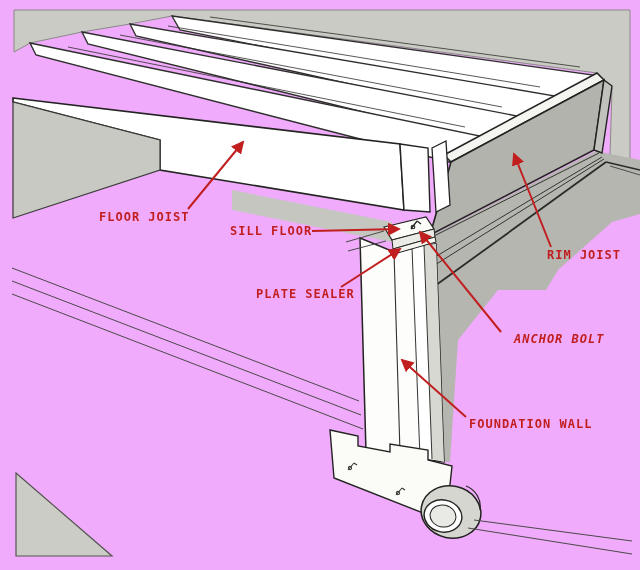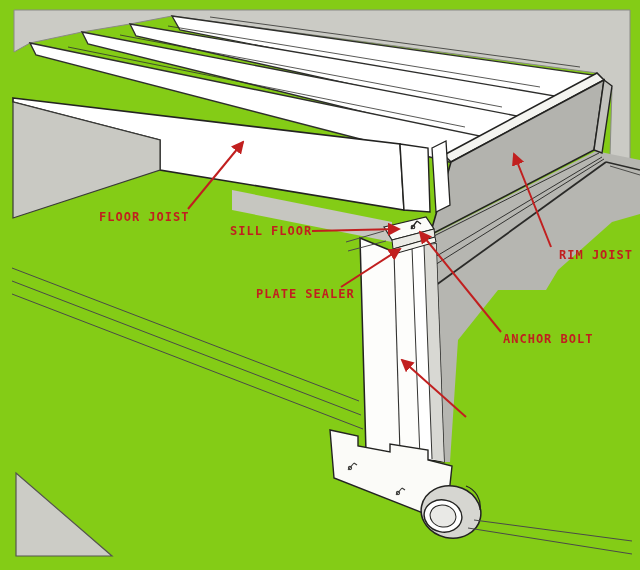--- a/index.html
+++ b/index.html
@@ -1,16 +1,16 @@
 <!DOCTYPE html>
 <html><head>
 <meta charset="utf-8">
 <style>
   html,body{margin:0;padding:0;background:#ffffff;}
-  #stage{position:relative;width:640px;height:570px;background:#84cc16;overflow:hidden;
+  #stage{position:relative;width:640px;height:570px;background:#f0abfc;overflow:hidden;
          font-family:"DejaVu Sans Mono","Liberation Mono",monospace;}
   #drawing{position:absolute;left:0;top:0;}
   .label{position:absolute;color:#c11f1f;font-weight:700;font-size:12px;line-height:13px;
          letter-spacing:1px;white-space:nowrap;user-select:none;}
 </style>
 </head>
 <body>
 
 <div id="stage">
 
@@ -131,16 +131,17 @@
     <line x1="341" y1="287" x2="400" y2="249" marker-end="url(#arr)"></line>
     <line x1="551" y1="247" x2="514" y2="154" marker-end="url(#arr)"></line>
     <line x1="501" y1="332" x2="420" y2="232" marker-end="url(#arr)"></line>
     <line x1="466" y1="417" x2="402" y2="360" marker-end="url(#arr)"></line>
   </g>
 </svg>
 
 <div class="label" style="left:99px;top:211px;">FLOOR JOIST</div>
 <div class="label" style="left:230px;top:225px;">SILL FLOOR</div>
 <div class="label" style="left:256px;top:288px;">PLATE SEALER</div>
-<div class="label" style="left:547px;top:249px;margin-left:12px;">RIM JOIST</div>
-<div class="label" style="left:503px;top:333px;">ANCHOR BOLT</div>
+<div class="label" style="left:547px;top:249px;">RIM JOIST</div>
+<div class="label" style="left:514px;top:333px;font-style:italic;">ANCHOR BOLT</div>
+<div class="label" style="left:469px;top:418px;">FOUNDATION WALL</div>
 
 </div>
 
 </body></html>

